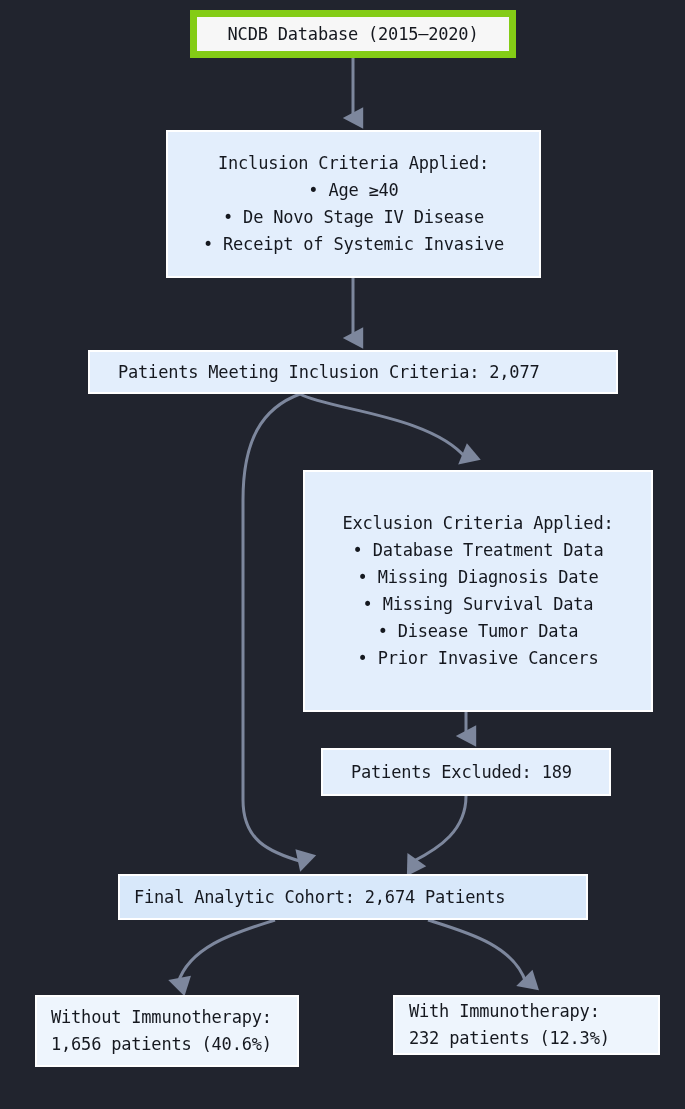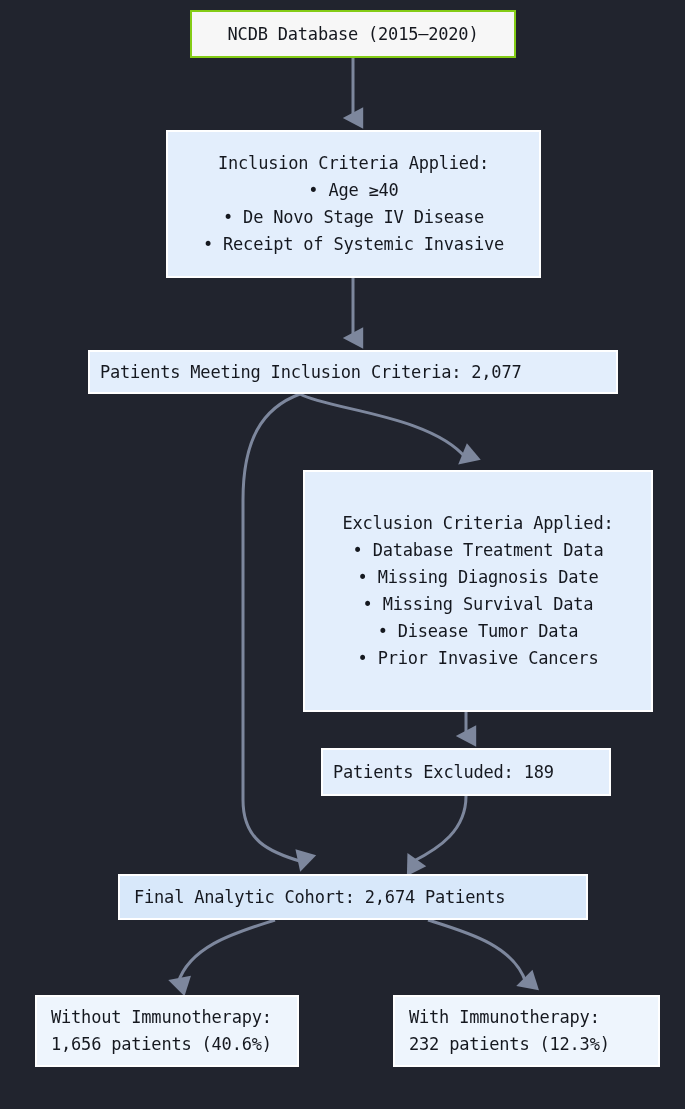--- a/index.html
+++ b/index.html
@@ -33,38 +33,38 @@
     font-size: 17px;
     line-height: 27px;
     letter-spacing: -0.2px;
     white-space: pre;
   }
   .node .line { display: block; }
 
   
   .node.source {
     background: #f7f7f7;
-    border: 2px solid #84cc16;
+    border: 7px solid #84cc16;
     align-items: center;
     text-align: center;
   }
   
   .node.step {
     background: #e3eefc;
     border: 2px solid #ffffff;
     align-items: center;
     text-align: center;
   }
   
   .node.count {
     background: #e3eefc;
     border: 2px solid #ffffff;
     align-items: flex-start;
     text-align: left;
-    padding-left: 10px;
+    padding-left: 28px;
   }
   .node.cohort {
     background: #d8e8fa;
     border: 2px solid #ffffff;
     align-items: flex-start;
     text-align: left;
     padding-left: 14px;
   }
   .node.terminal {
     background: #eef5fd;
@@ -75,21 +75,21 @@
   }
 
   
   #node-source      { left: 190px; top: 10px;   width: 326px; height: 48px; }
   #node-inclusion   { left: 166px; top: 130px;  width: 375px; height: 148px; }
   #node-meeting     { left: 88px;  top: 350px;  width: 530px; height: 44px; }
   #node-exclusion   { left: 303px; top: 470px;  width: 350px; height: 242px; }
   #node-excluded    { left: 321px; top: 748px;  width: 290px; height: 48px; }
   #node-cohort      { left: 118px; top: 874px;  width: 470px; height: 46px; }
   #node-without     { left: 35px;  top: 995px;  width: 264px; height: 72px; }
-  #node-with        { left: 393px; top: 995px;  width: 267px; height: 72px; }
+  #node-with        { left: 393px; top: 995px;  width: 267px; height: 60px; }
 </style>
 </head>
 <body>
 
 <div id="flowchart-root">
 
   <svg id="connectors" viewBox="0 0 685 1109" width="685" height="1109" aria-hidden="true">
     <defs>
       <marker id="arrowhead" markerWidth="9" markerHeight="9" refX="4.2" refY="4.2" orient="auto" markerUnits="strokeWidth">
         <path d="M0.6,0.8 L7.8,0.8 L4.2,7.6 Z" fill="#7d879d"></path>

